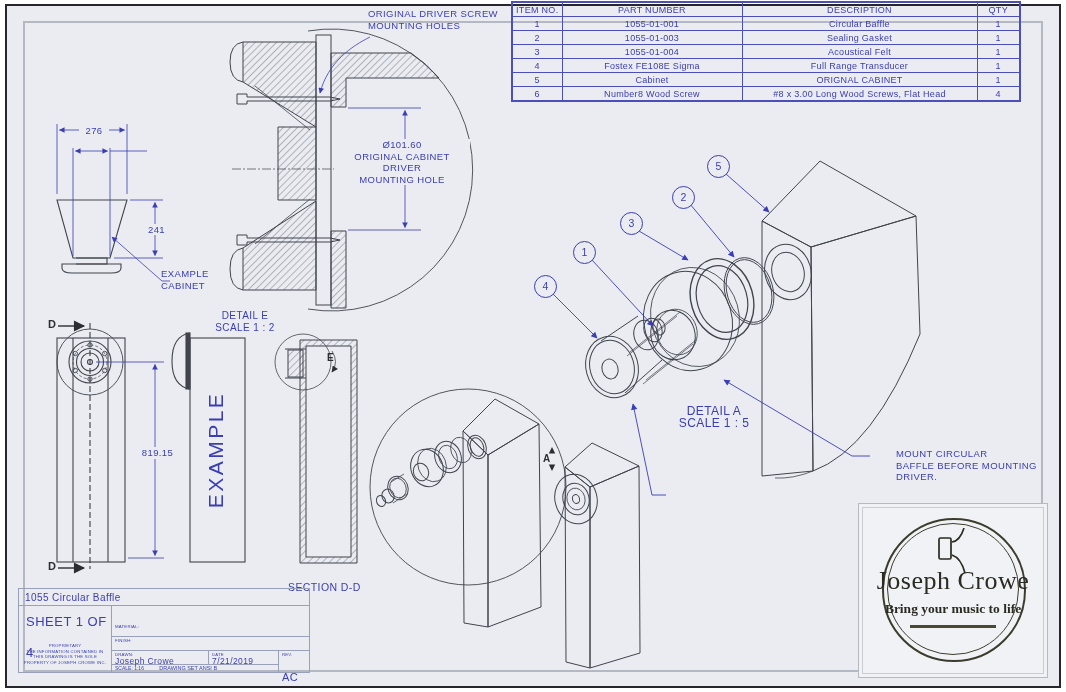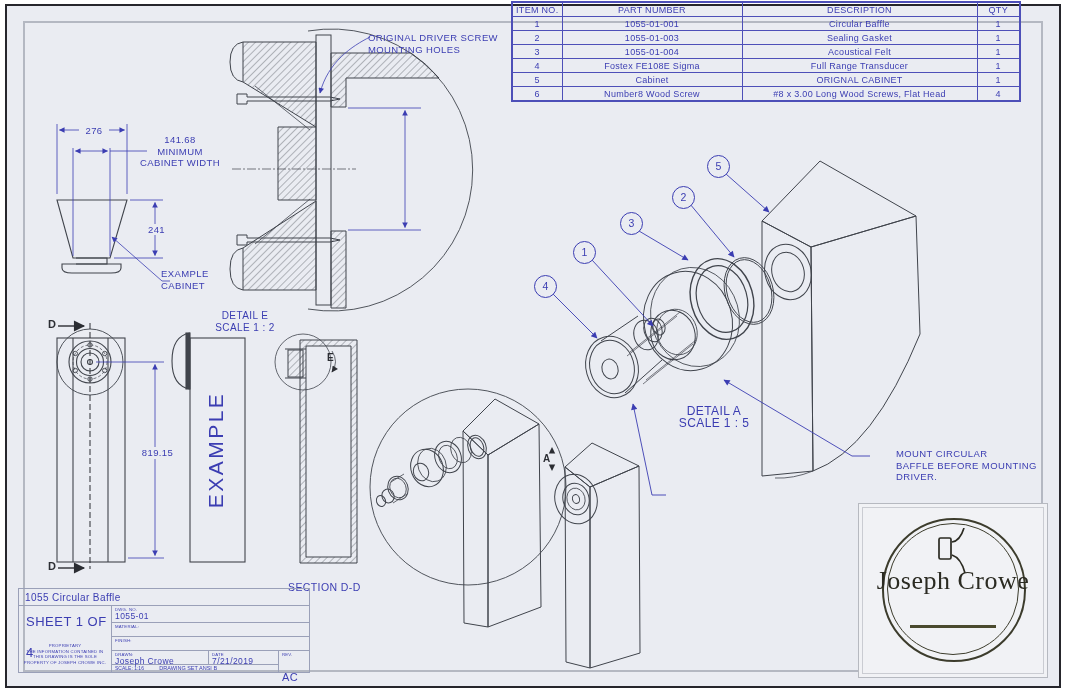--- a/index.html
+++ b/index.html
@@ -251,28 +251,28 @@
       <line x1="592" y1="260" x2="653" y2="326" marker-end="url(#ab)"></line>
       <line x1="690" y1="204" x2="734" y2="257" marker-end="url(#ab)"></line>
       <line x1="639" y1="231" x2="688" y2="260" marker-end="url(#ab)"></line>
       <line x1="553" y1="294" x2="597" y2="338" marker-end="url(#ab)"></line>
       <line x1="726" y1="174" x2="769" y2="212" marker-end="url(#ab)"></line>
       <path d="M666,495 L652,495 L633,404" marker-end="url(#ab)"></path>
       <path d="M870,456 L852,456 L724,380" marker-end="url(#ab)"></path>
     </g>
   </svg>
 
-  <div class="ann" style="left:368px;top:32px;">ORIGINAL DRIVER SCREW
+  <div class="ann" style="left:368px;top:8px;">ORIGINAL DRIVER SCREW
 MOUNTING HOLES</div>
+  <div class="ann center bg" style="left:334px;top:139px;width:132px;">Ø101.60
+ORIGINAL CABINET DRIVER
+MOUNTING HOLE</div>
   <div class="ann center" style="left:202px;top:310px;width:86px;font-size:10px;">DETAIL E
 SCALE 1 : 2</div>
   <div class="ann center bg" style="left:79px;top:124.5px;width:26px;">276</div>
-  <div class="ann center" style="left:113px;top:134px;width:134px;">141.68
-MINIMUM
-CABINET WIDTH</div>
   <div class="ann center bg" style="left:142px;top:223.5px;width:25px;">241</div>
   <div class="ann" style="left:161px;top:268px;">EXAMPLE
 CABINET</div>
   <div class="ann center bg" style="left:138px;top:447px;width:35px;">819.15</div>
   <div class="watermark">EXAMPLE</div>
   <div class="ann" style="left:288px;top:582px;font-size:10.5px;">SECTION D-D</div>
   <div class="ann center" style="left:664px;top:406px;width:100px;font-size:12px;">DETAIL A
 SCALE 1 : 5</div>
   <div class="ann" style="left:896px;top:448px;">MOUNT CIRCULAR
 BAFFLE BEFORE MOUNTING
@@ -341,24 +341,20 @@
   </tbody>
     </table>
 
   <div class="tblock">
     <div class="tb-cell tb-title">1055 Circular Baffle</div>
     <div class="tb-cell tb-sheet">SHEET 1 OF 4</div>
     <div class="tb-cell tb-prop">PROPRIETARY
 THE INFORMATION CONTAINED IN
 THIS DRAWING IS THE SOLE
 PROPERTY OF JOSEPH CROWE INC.</div>
-    <div class="tb-cell tb-dwg">
-      <span class="tb-lab">DWG. NO.</span>
-      <span class="tb-val">1055-01</span>
-    </div>
     <div class="tb-cell tb-mat">
       <span class="tb-lab">MATERIAL:</span>
     </div>
     <div class="tb-cell tb-fin">
       <span class="tb-lab">FINISH:</span>
     </div>
     <div class="tb-cell tb-drawn">
       <span class="tb-lab">DRAWN:</span>
       <span class="tb-val">Joseph Crowe</span>
     </div>
@@ -382,15 +378,16 @@
       <div class="logo-ring2"></div>
     </div>
     <div class="logo-horn">
       <svg width="36" height="48" viewBox="0 0 36 48">
         <rect x="4" y="10" width="12" height="21" rx="1.5" fill="none" stroke="#2b2b22" stroke-width="1.7"></rect>
         <path d="M17,14 Q25,13 29,0" fill="none" stroke="#2b2b22" stroke-width="1.7"></path>
         <path d="M17,27 Q26,30 30,45" fill="none" stroke="#2b2b22" stroke-width="1.7"></path>
       </svg>
     </div>
     <div class="logo-name">Joseph Crowe</div>
+    <div class="logo-tag">Bring your music to life</div>
     <div class="logo-underline"></div>
   </div>
 </div>
 
 </body></html>

